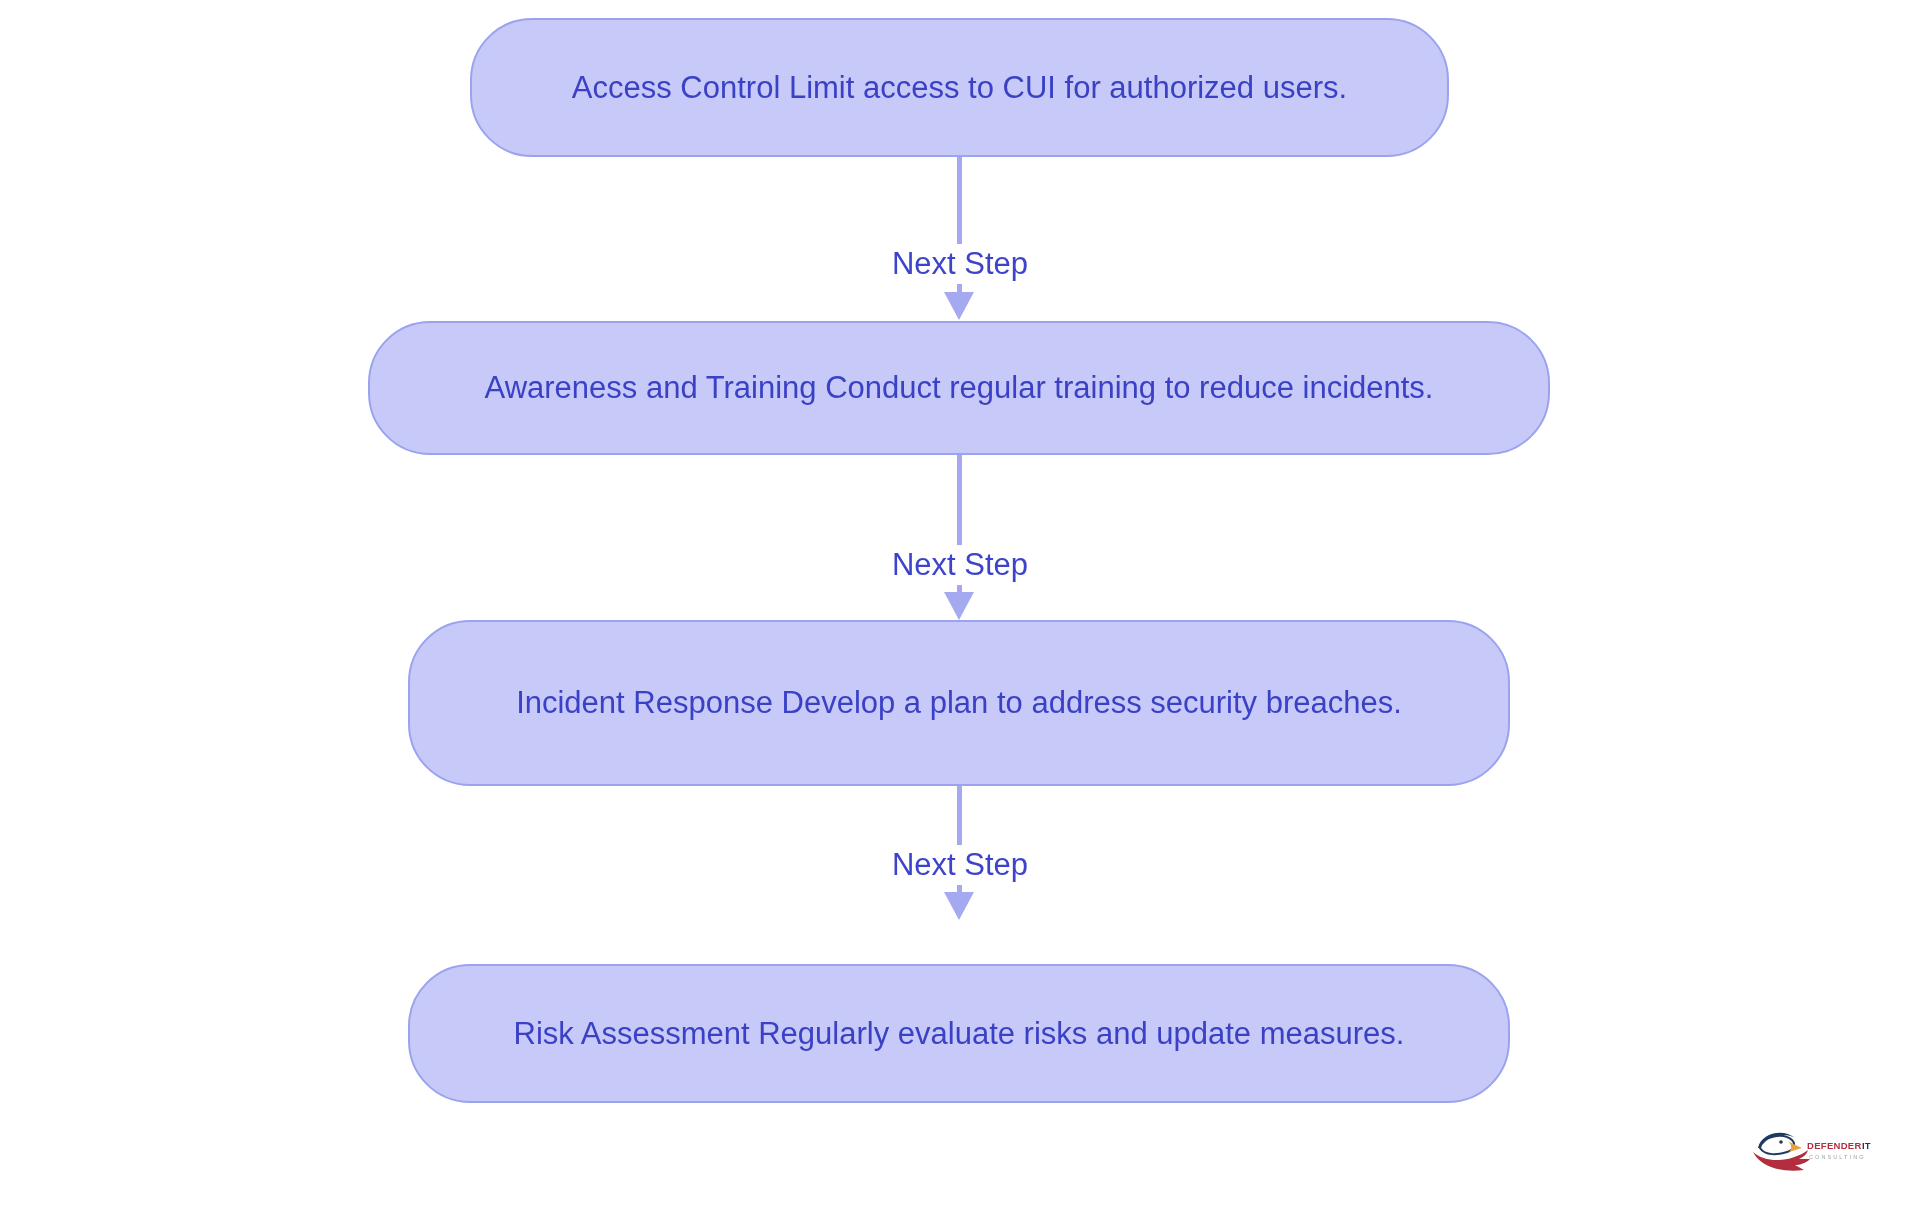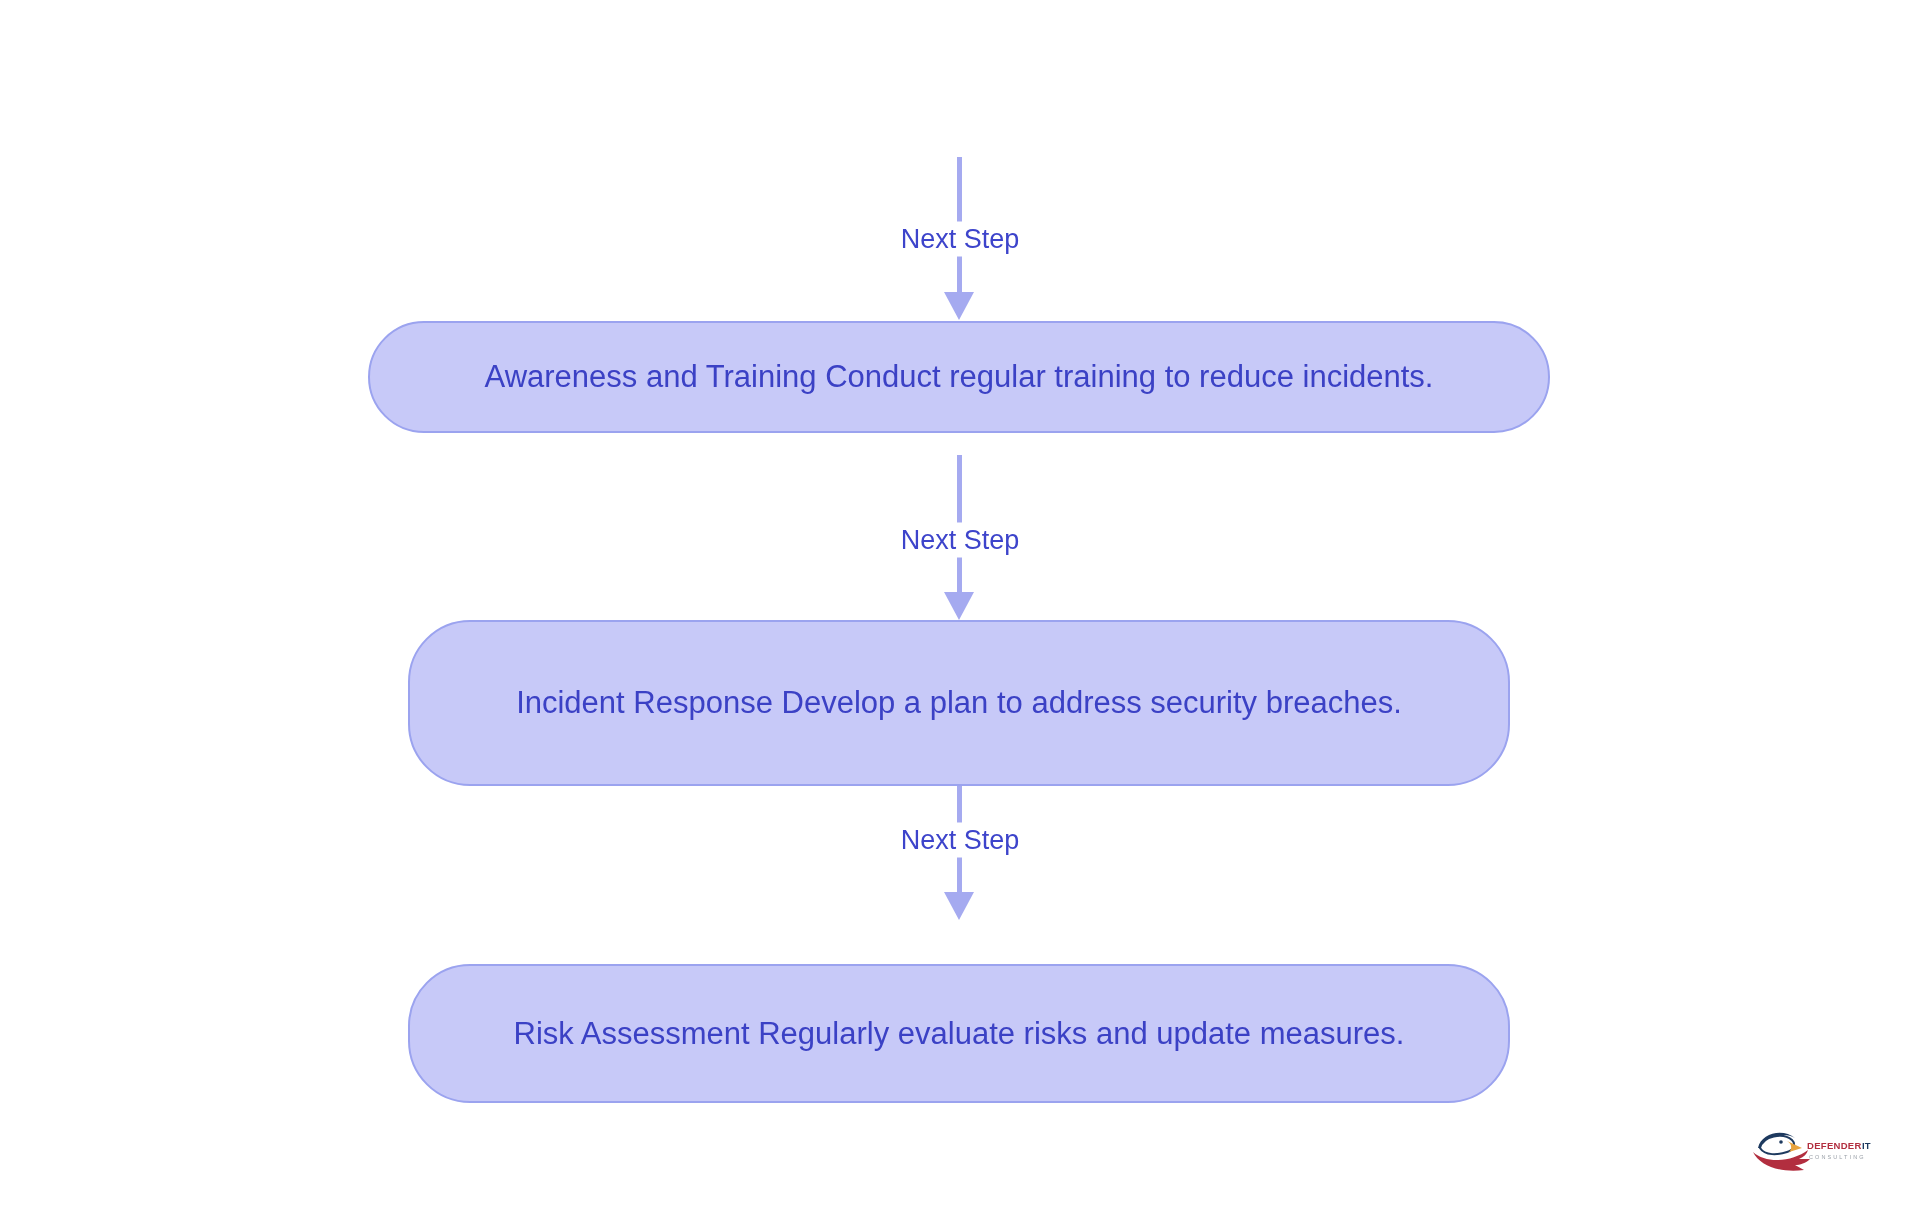--- a/index.html
+++ b/index.html
@@ -25,21 +25,21 @@
     align-items: center;
     justify-content: center;
     color: var(--node-text, #3b41c5);
     font-size: 31px;
     text-align: center;
     white-space: nowrap;
     padding: 0 30px;
     z-index: 2;
   }
   .n1 { left: 470px; top: 18px;  width: 979px;  height: 139px; }
-  .n2 { left: 368px; top: 321px; width: 1182px; height: 112px; }
+  .n2 { left: 368px; top: 321px; width: 1182px; height: 134px; }
   .n3 { left: 408px; top: 620px; width: 1102px; height: 166px; text-align: center; }
   .n4 { left: 408px; top: 964px; width: 1102px; height: 139px; }
 
   .edge-line {
     position: absolute;
     left: 957px;
     width: 5px;
     background: var(--edge, #a5aaf0);
     z-index: 1;
   }
@@ -60,43 +60,47 @@
   .a1 { top: 292px; }
   .a2 { top: 592px; }
   .a3 { top: 892px; }
 
   .edge-label {
     position: absolute;
     left: 960px;
     transform: translate(-50%, -50%);
     background: #ffffff;
     color: var(--edge-label-text, #3d44cb);
-    font-size: 27px;
+    font-size: 31px;
     padding: 2px 8px;
     z-index: 3;
     white-space: nowrap;
+    margin-top: 25px;
   }
   .t1 { top: 239px; }
   .t2 { top: 540px; }
   .t3 { top: 840px; }
 
   .logo {
     position: absolute;
     left: 1750px;
     top: 1128px;
     width: 128px;
     height: 58px;
     z-index: 4;
   }
 </style>
 </head>
 <body>
 
 <div class="canvas">
 
+  <div class="node n1">
+    <span>Access Control Limit access to CUI for authorized users.</span>
+  </div>
 
   <div class="edge-line l1"></div>
   <div class="arrowhead a1"></div>
   <div class="edge-label t1">Next Step</div>
 
   <div class="node n2">
     <span>Awareness and Training Conduct regular training to reduce incidents.</span>
   </div>
 
   <div class="edge-line l2"></div>

